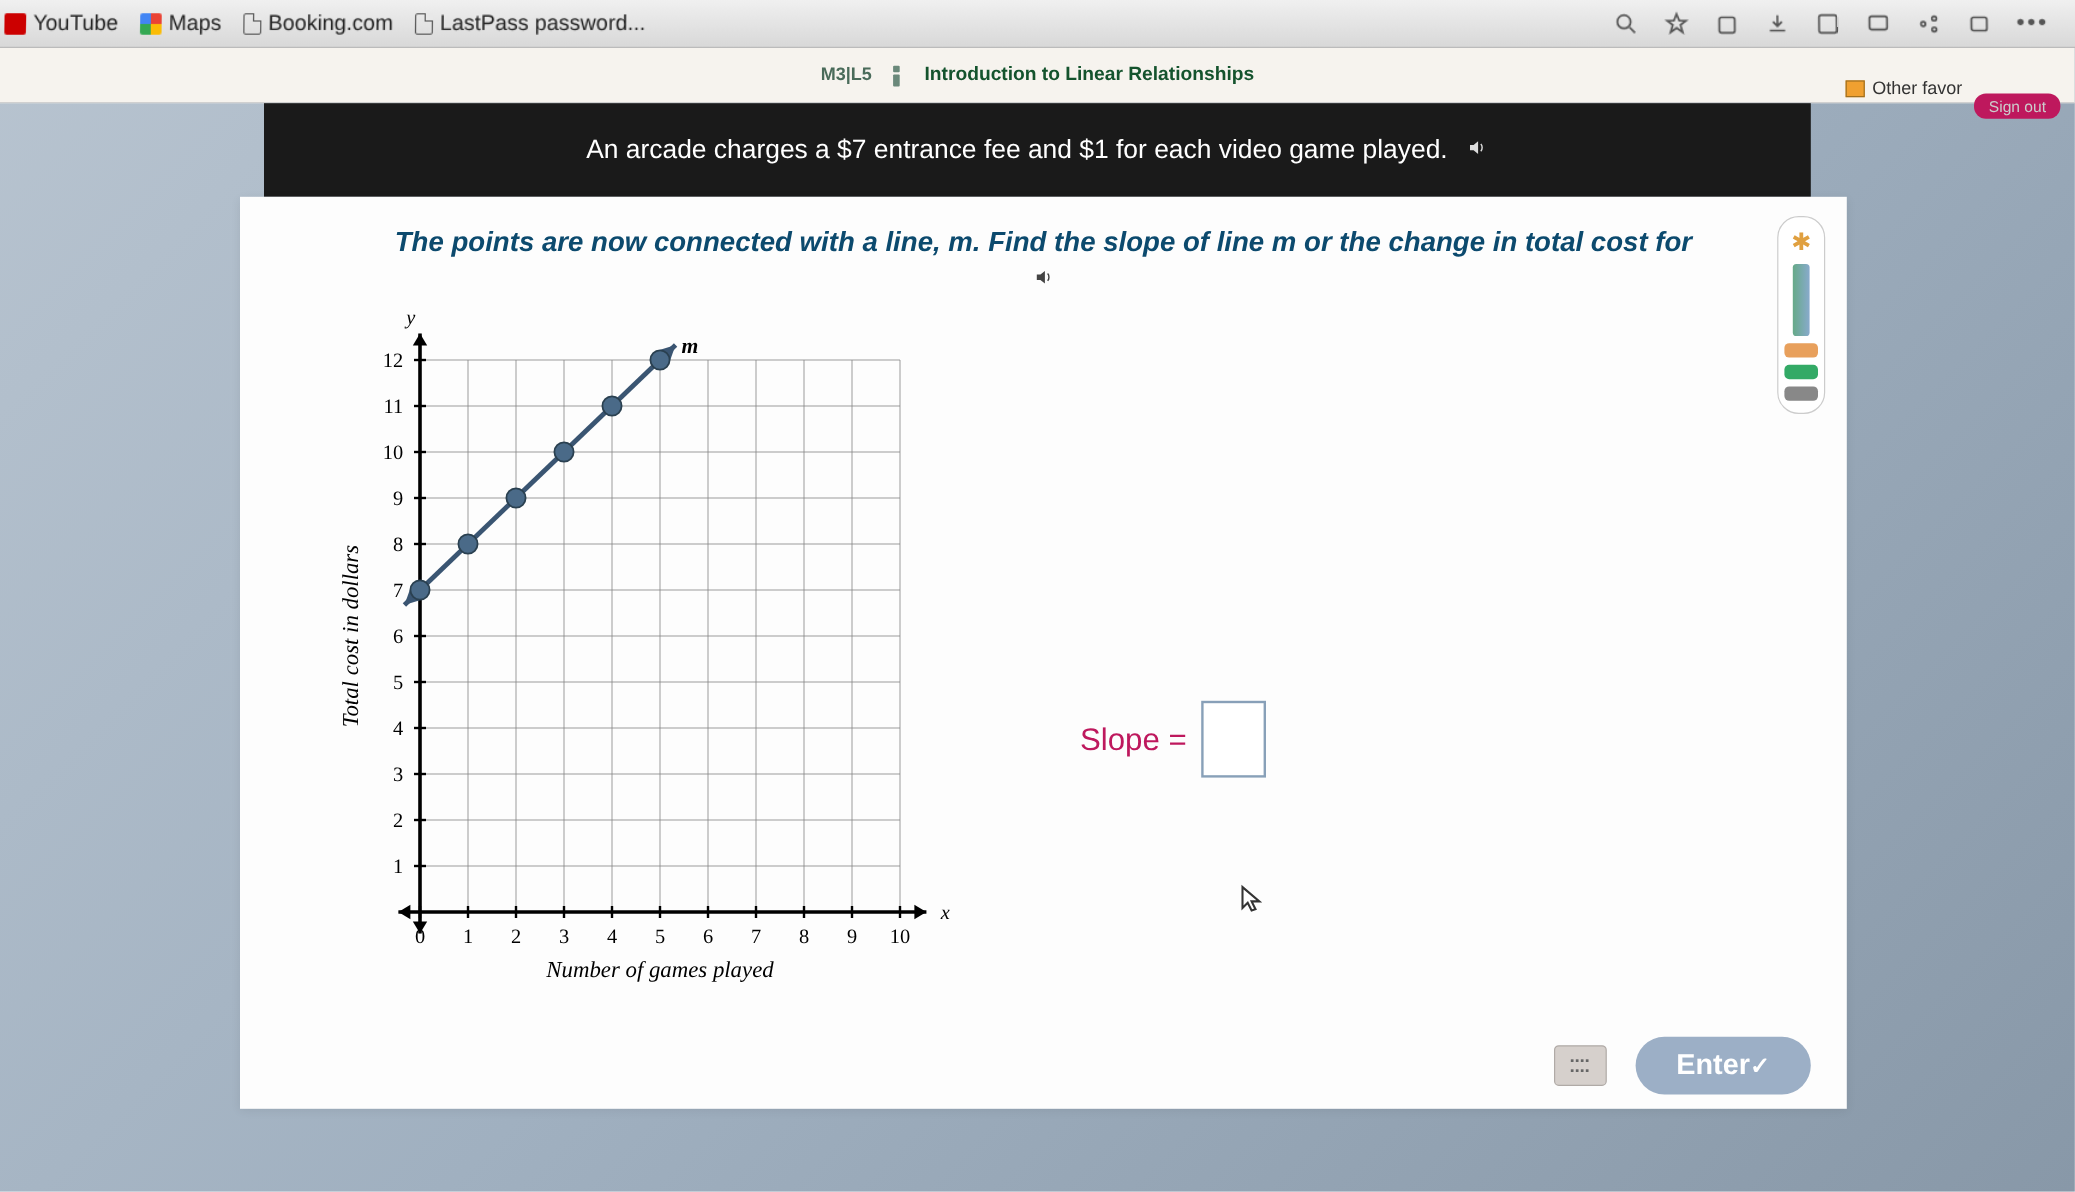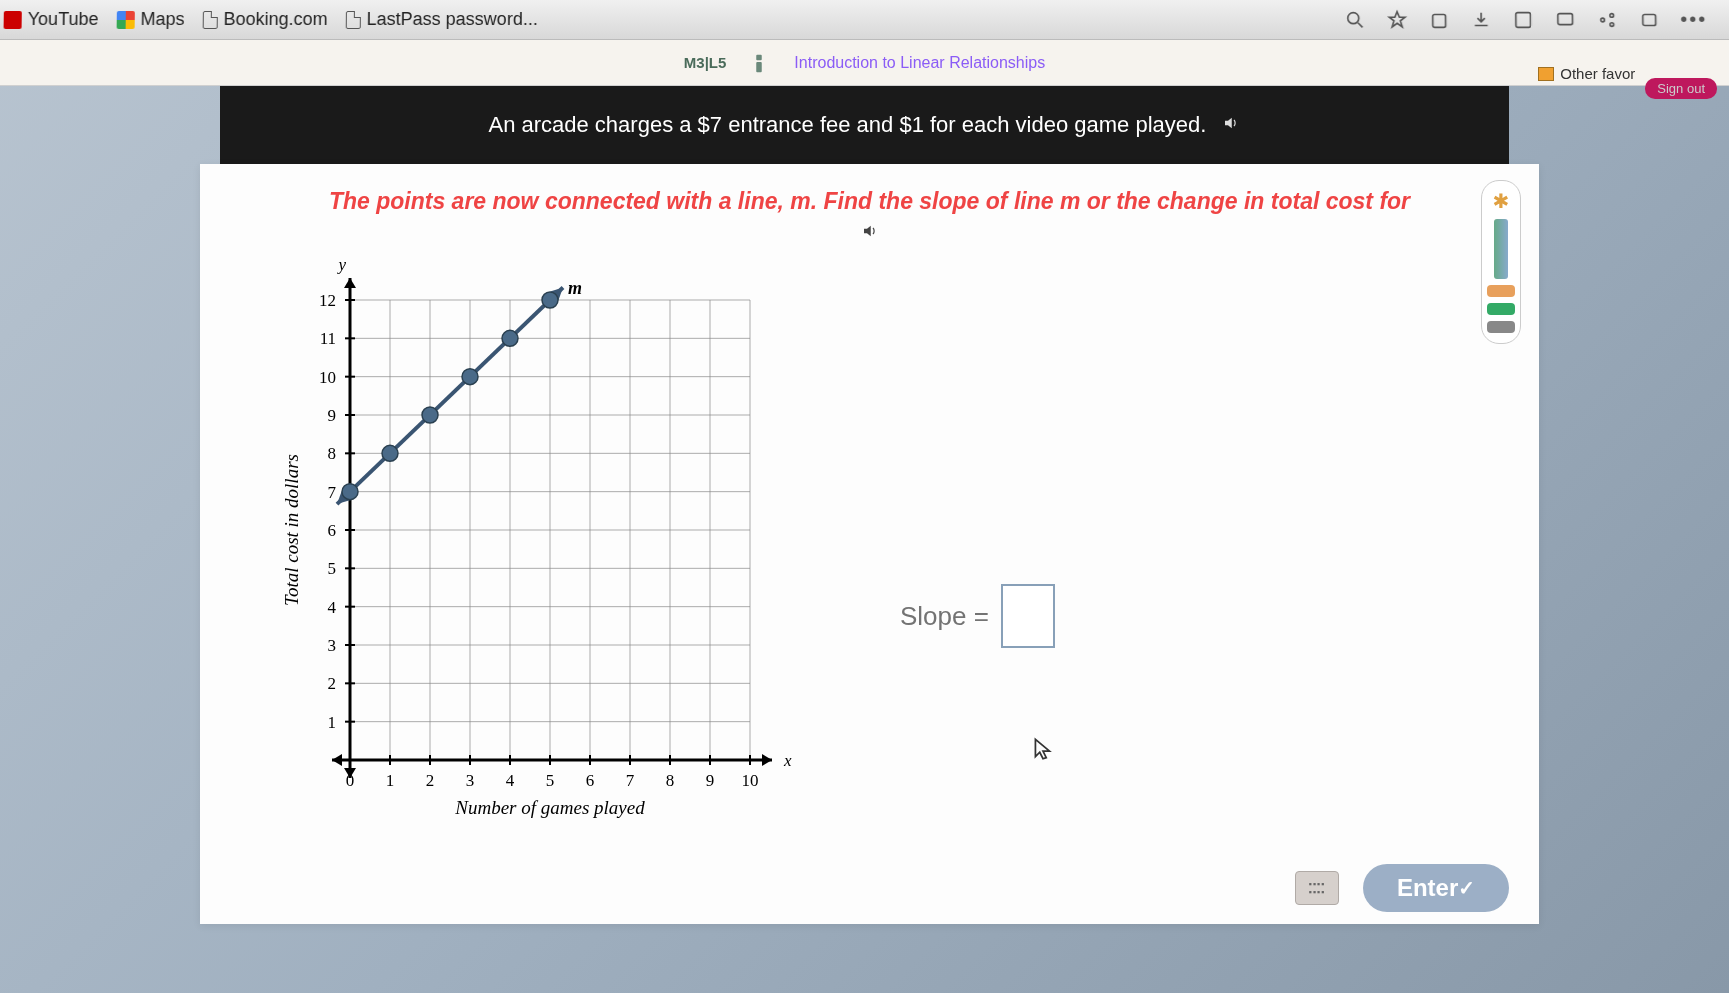--- a/index.html
+++ b/index.html
@@ -30,25 +30,24 @@
 .chrome-right { margin-left:auto; display:flex; gap:20px; padding-right:22px; align-items:center;}
 .chrome-right svg { width:22px; height:22px; fill:none; stroke:#555; stroke-width:1.8;}
 
 .topnav {
   height: 46px;
   background: #f6f3ee;
   display: flex;
   align-items: center;
   justify-content: center;
   border-bottom: 1px solid #d0d0d0;
-  gap: 12px;
 }
 .topnav-label { font-weight: bold; color: #4a6b5a; font-size: 15px; margin-right: 10px;}
 .topnav-info { width:22px;height:26px; display:flex;align-items:center;justify-content:center;margin-right:12px;}
-.topnav-title { font-size: 16px; color: #8b5cf6; font-weight: normal;}
+.topnav-title { font-size: 16px; color: #14532d; font-weight: bold;}
 .topnav-right { position:absolute; right:12px; top:48px; display:flex; }
 .of-item{display:flex;align-items:center;gap:6px;font-size:15px;color:#333;}
 .of-icon{width:16px;height:14px;background:#f0a030;border:1px solid #a07020;}
 .signout-btn{ background:#be185d;color:#ccc;border-radius:10px;padding:3px 12px;font-size:13px;margin-left:10px; margin-top: 30px;}
 
 .problem-bar {
   background: #1a1a1a;
   color: #fff;
   font-size: 22px;
   padding: 26px 30px;
@@ -61,32 +60,32 @@
   background: #fdfdfd;
   margin: 0 190px 0 200px;
   padding: 22px 30px 70px 30px;
   min-height: 760px;
   position: relative;
   box-shadow: 0 2px 8px rgba(0,0,0,.08);
 }
 .question {
   font-size: 23px;
   font-weight: bold;
-  color: #ef4444;
+  color: #0c4a6e;
   text-align: center;
   margin-bottom: 10px;
   font-style: italic;
   line-height: 1.35;
 }
 
 .chart-area { position:relative; margin-left:40px; margin-top:12px; width:560px; height:560px;}
 .chart-area svg { display:block; }
 
 .slope-box { position:absolute; left:700px; top:420px; display:flex; align-items:center; gap:12px;}
-.slope-label { font-size:26px; color:#737373;}
+.slope-label { font-size:26px; color:#be185d;}
 .slope-input { width:54px; height:64px; border:2px solid #88a0b8; background:#fff;}
 
 .toolbar-vertical{ position:absolute; right:18px; top:16px; width:40px; background:#fff; border:1px solid #ccc; border-radius:18px; padding:8px 4px 10px 4px; display:flex; flex-direction:column; align-items:center; gap:6px;}
 .tv-item{width:28px;height:22px;border-radius:4px;}
 .tv-star{color:#e0a040;font-size:20px;}
 .tv-pal{background:linear-gradient(to right,#6a8,#8ac);height:60px;width:14px;border-radius:3px;}
 
 .cursor-arrow{position:absolute; left:830px; top:570px; font-size:28px;color:#333;}
 
 .bottom-bar{ position:absolute; bottom:12px; right:30px; display:flex; align-items:center; gap:24px;}

